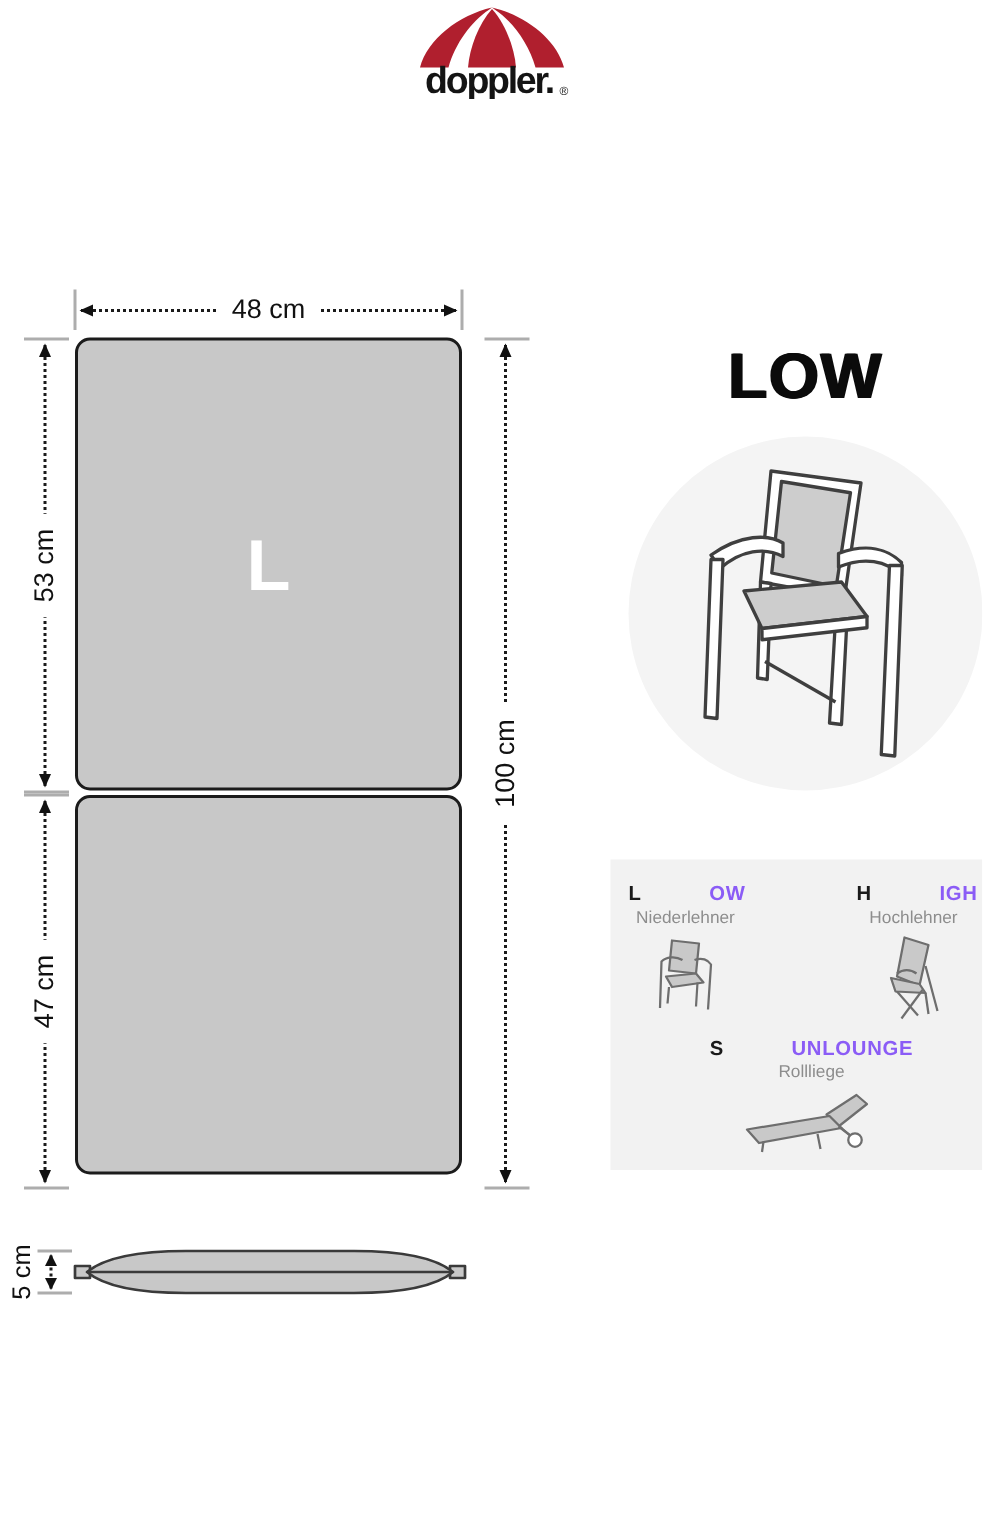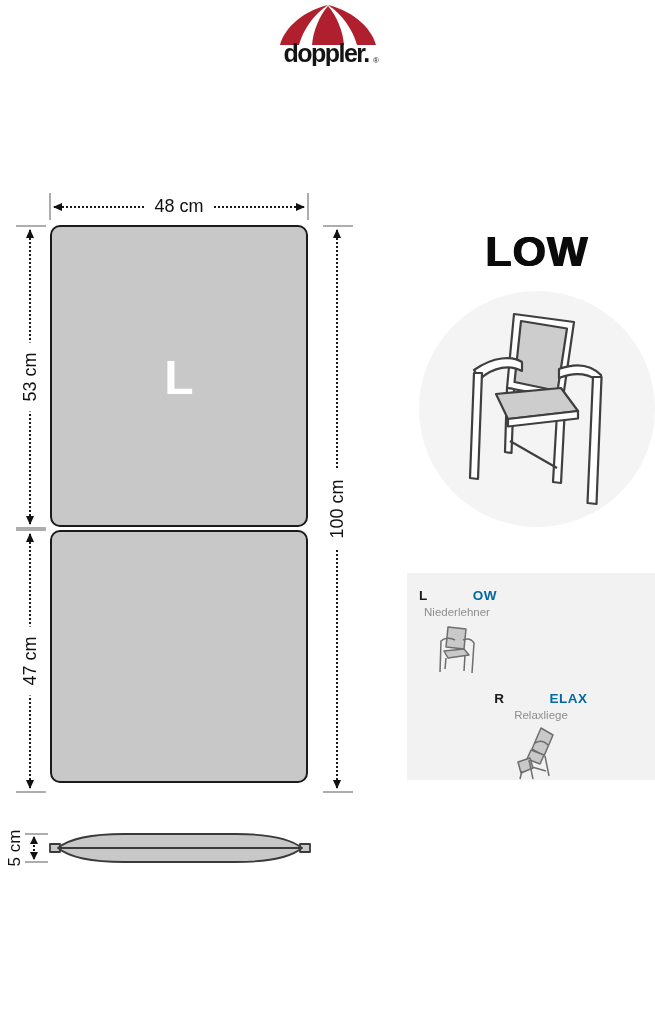--- a/index.html
+++ b/index.html
@@ -81,21 +81,21 @@
     display:flex; align-items:center; justify-content:center;
   }
 
   .type-panel { position:absolute; left:407px; top:573px; width:248px; height:207px; background:#f2f2f2; }
   .trow1 { display:flex; justify-content:space-between; padding:15px 8px 0 12px; }
   .trow2 { display:flex; justify-content:center; gap:12px; margin-top:13px; padding-left:20px; }
   .titem { text-align:center; }
   .trow1 .titem { width:76px; }
   .tlabel { font-size:13.5px; font-weight:bold; letter-spacing:0.5px; }
   .tlabel .lead { color:#1a1a1a; }
-  .tlabel .trest { color:#0369a1;margin-left:45px; }
+  .tlabel .trest { color:#8b5cf6;margin-left:45px; }
   .tsub { font-size:11.5px; color:#8d8d8d; margin-top:3px; }
   .ticon { margin-top:6px; height:54px; display:flex; align-items:flex-start; justify-content:center; }
 
   
   .footer {
     position:absolute; left:0; right:0; top:991px; text-align:center;
     font-size:13.5px; color:#6f6f6f; letter-spacing:0.2px;
   }
 </style>
 </head>
@@ -209,42 +209,58 @@
               <path d="M8,27 L28,25 L33,31 L12,34 Z" fill="#c9c9c9"></path>
               <path d="M27,16 C32,14 36,16 38,19 L36,49"></path>
               <path d="M10,34 L9,45"></path>
               <path d="M29,31 L28,47"></path>
             </g>
           </svg>
         </div>
       </div>
 
 
-
-    </div>
-
-    <div class="trow2">
-
       <div class="titem">
-        <div class="tlabel"><span class="lead">R</span><span class="trest">ELAX</span></div>
-        <div class="tsub">Relaxliege</div>
+        <div class="tlabel"><span class="lead">H</span><span class="trest">IGH</span></div>
+        <div class="tsub">Hochlehner</div>
         <div class="ticon">
-          <svg width="54" height="54" viewBox="0 0 54 54">
+          <svg width="46" height="56" viewBox="0 0 46 56">
             <g stroke="#6e6e6e" stroke-width="1.5" stroke-linejoin="round" fill="none">
-              <path d="M27,1 L39,8 L30,29 L18,22 Z" fill="#c9c9c9"></path>
-              <path d="M17,23 L30,28 L26,37 L13,32 Z" fill="#c9c9c9"></path>
-              <path d="M4,35 L16,31 L19,41 L7,46 Z" fill="#c9c9c9"></path>
-              <path d="M21,16 C26,13 31,15 34,18"></path>
-              <path d="M15,33 L19,52"></path>
-              <path d="M31,29 L35,49"></path>
-              <path d="M8,44 L6,52"></path>
-              <path d="M18,40 L32,44"></path>
+              <path d="M17,1 L33,6 L27,33 L12,27 Z" fill="#c9c9c9"></path>
+              <path d="M12,25 C16,22 21,22 25,25"></path>
+              <path d="M8,28 L27,32 L31,38 L11,37 Z" fill="#c9c9c9"></path>
+              <path d="M12,37 L26,53"></path>
+              <path d="M29,36 L15,55"></path>
+              <path d="M31,20 L39,50"></path>
+              <path d="M31,38 L33,52"></path>
             </g>
           </svg>
         </div>
       </div>
 
-
     </div>
+
+    <div class="trow2">
+
+
+      <div class="titem">
+        <div class="tlabel"><span class="lead">S</span><span class="trest">UNLOUNGE</span></div>
+        <div class="tsub">Rollliege</div>
+        <div class="ticon">
+          <svg width="96" height="44" viewBox="0 0 96 44">
+            <g stroke="#6e6e6e" stroke-width="1.5" stroke-linejoin="round" fill="none">
+              <path d="M58,16 L78,3 L85,9 L66,24 Z" fill="#c9c9c9"></path>
+              <path d="M5,26 L60,17 L68,25 L13,35 Z" fill="#c9c9c9"></path>
+              <path d="M16,34 L15,41"></path>
+              <path d="M52,29 L54,39"></path>
+              <path d="M66,24 L74,30"></path>
+              <path d="M68,25 L77,33"></path>
+              <circle cx="77" cy="33" r="4.5" fill="#ffffff"></circle>
+            </g>
+          </svg>
+        </div>
+      </div>
+
+    </div>
   </div>
 
 
 </div>
 
 </body></html>

